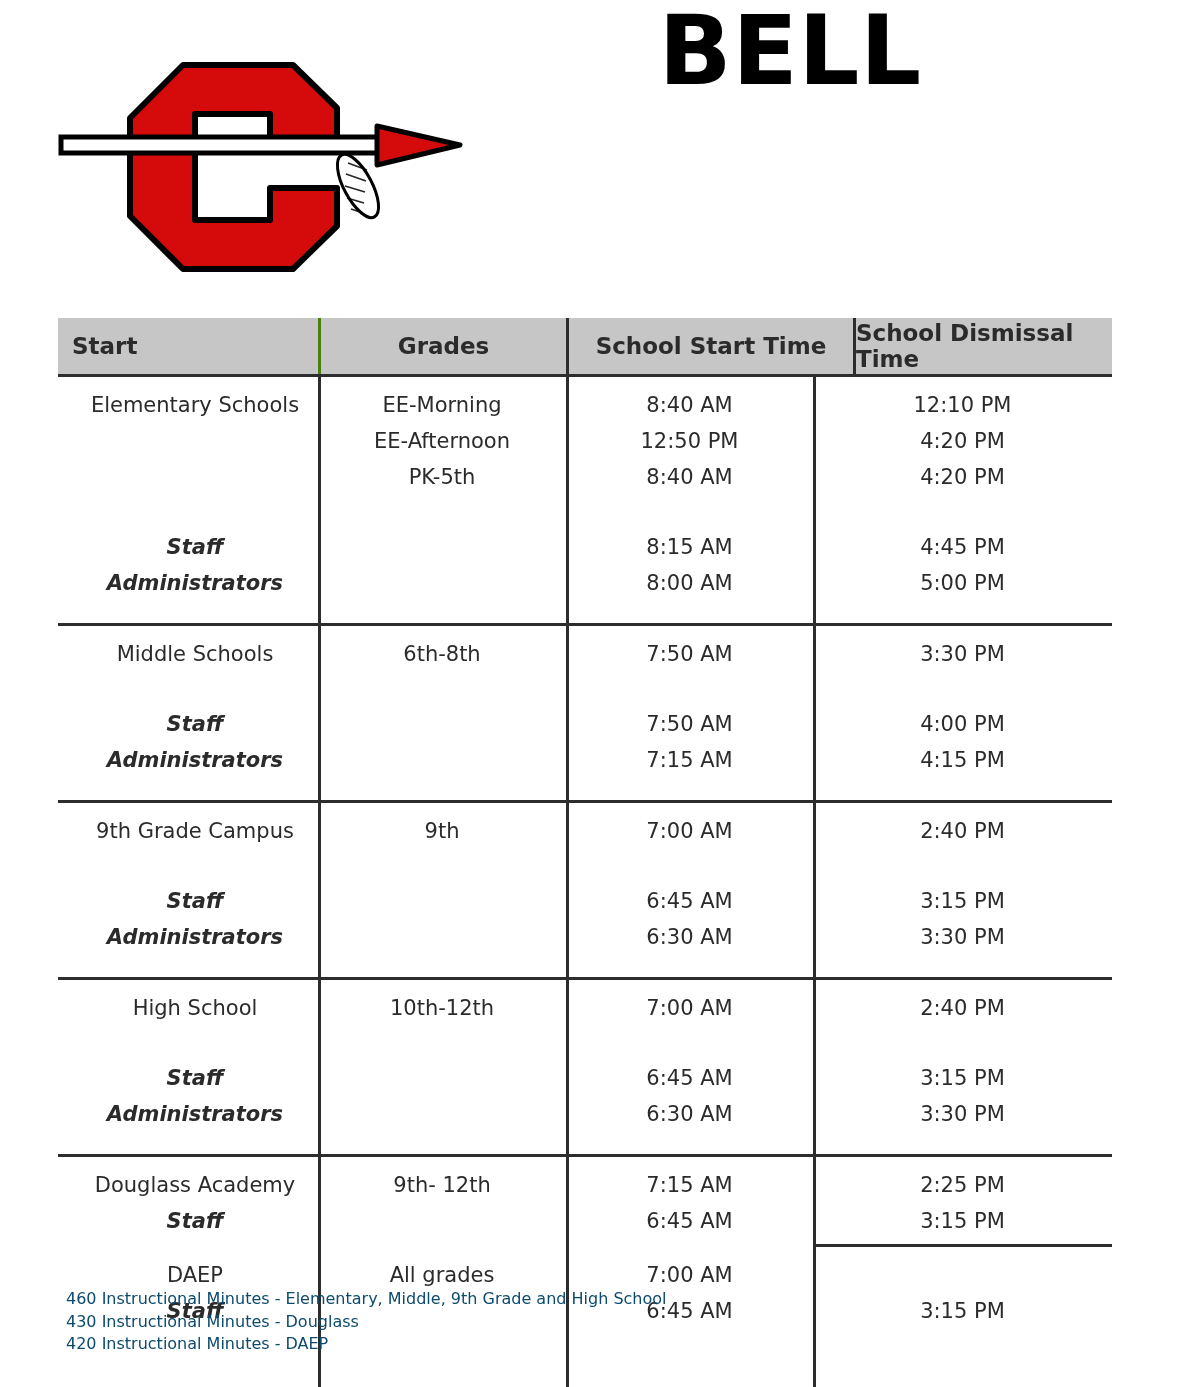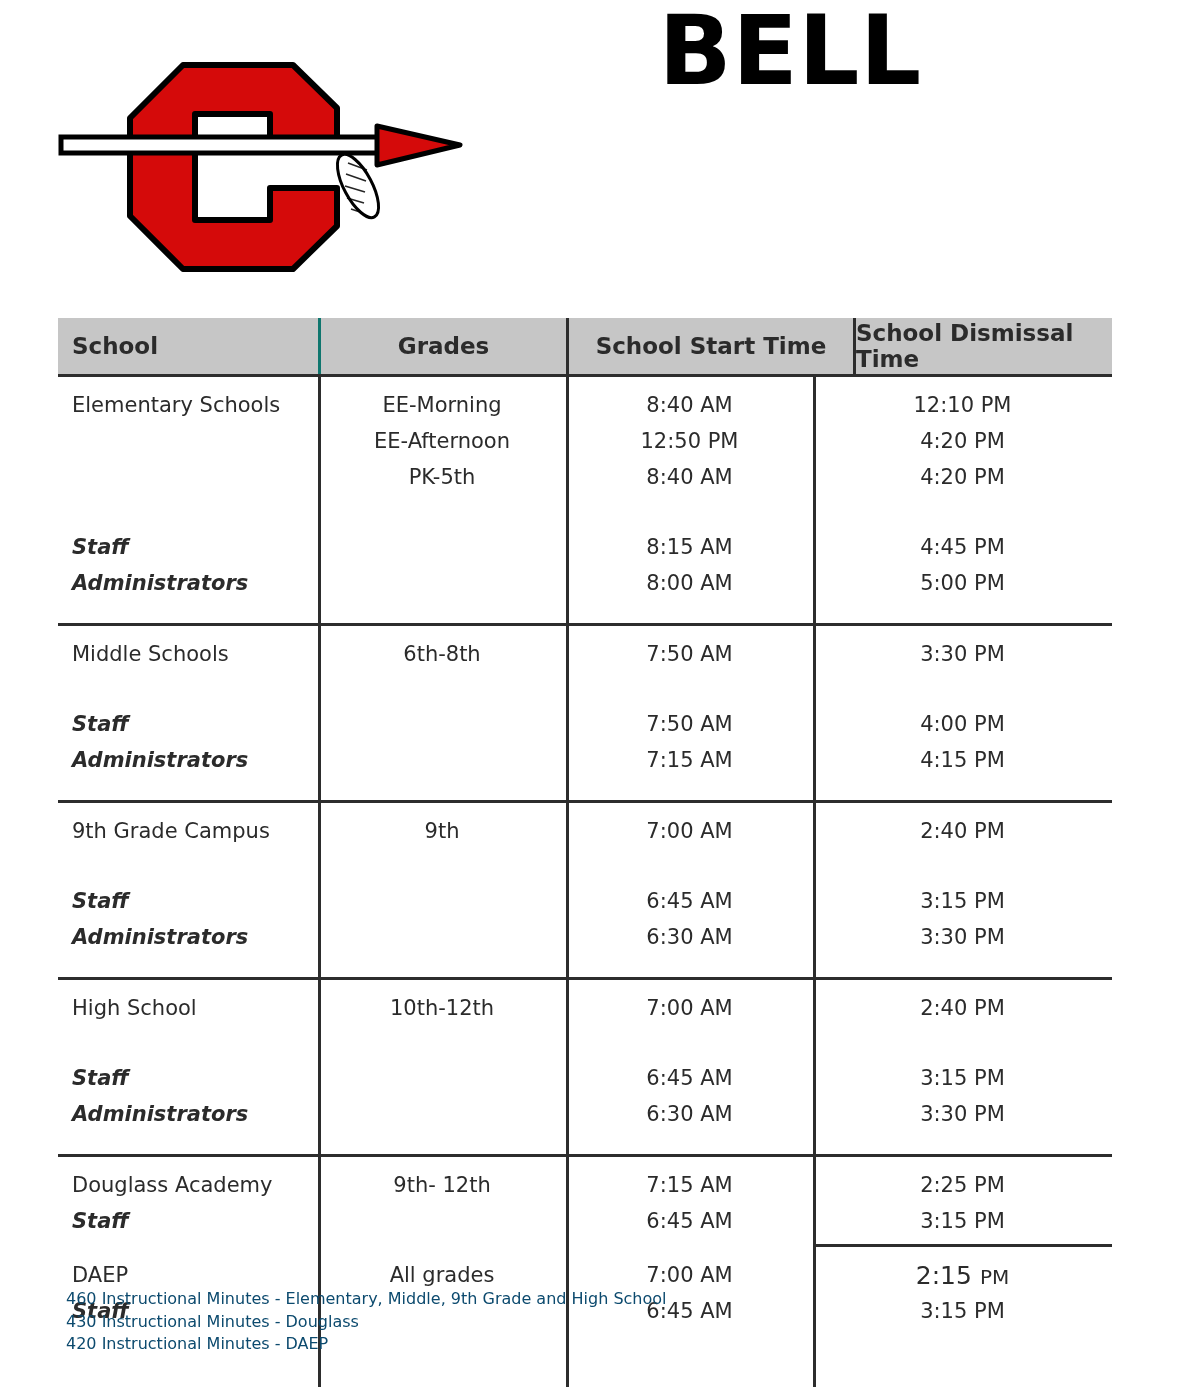--- a/index.html
+++ b/index.html
@@ -63,21 +63,21 @@
   }
   .thead-row .cell {
     display: flex;
     align-items: center;
     font-weight: bold;
     font-size: 23px;
     color: #2b2b2b;
     box-sizing: border-box;
   }
   .thead-row .cell.c-campus   { width: 260px; padding-left: 14px; justify-content: flex-start; }
-  .thead-row .cell.c-grades   { width: 248px; justify-content: center; border-left: 3px solid #0f766e; }
+  .thead-row .cell.c-grades   { width: 248px; justify-content: center; border-left: 3px solid #4d7c0f; }
   .thead-row .cell.c-start    { width: 287px; justify-content: center; border-left: 3px solid #2d2d2d; }
   .thead-row .cell.c-dismiss  { width: 250px; justify-content: center; border-left: 3px solid #2d2d2d; }
 
   .tbody {
     position: relative;
   }
 
   
   .vrule {
     position: absolute;
@@ -107,21 +107,21 @@
   .row {
     display: flex;
     align-items: center;
     height: 36px;
   }
   .row .cell {
     box-sizing: border-box;
     font-size: 21px;
     color: #2b2b2b;
   }
-  .row .cell.c-campus  { width: 260px; padding-left: 14px; text-align: left; }
+  .row .cell.c-campus  { width: 260px; padding-left: 14px; text-align: center; }
   .row .cell.c-grades  { width: 248px; text-align: center; }
   .row .cell.c-start   { width: 247px; text-align: center; }
   .row .cell.c-dismiss { width: 299px; text-align: center; }
 
   .row.staff .cell.c-campus {
     font-weight: bold;
     font-style: italic;
   }
 
   .big-time { font-size: 25px; }
@@ -167,21 +167,21 @@
 
   <div class="title-block">
     <div class="title-line title-line-1">BELL</div>
   </div>
 
 </div>
 
 <div class="sched-table">
 
   <div class="thead-row">
-    <div class="cell c-campus">School</div>
+    <div class="cell c-campus">Start</div>
     <div class="cell c-grades">Grades</div>
     <div class="cell c-start">School Start Time</div>
     <div class="cell c-dismiss">School Dismissal Time</div>
   </div>
 
   <div class="tbody" id="tbody">
     <div class="vrule v1" style="height: 1028px;"></div>
     <div class="vrule v2" style="height: 1028px;"></div>
     <div class="vrule v3" style="height: 1028px;"></div>
   <div class="section has-rule-full">
@@ -304,21 +304,20 @@
         </div>
         <div style="height: 8px;"></div>
         <div class="partial-rule"></div>
       </div>
       <div class="section">
         <div style="height: 10px;"></div>
         <div class="row">
           <div class="cell c-campus">DAEP</div>
           <div class="cell c-grades">All grades</div>
           <div class="cell c-start">7:00 AM</div>
-          <div class="cell c-dismiss"><span class="big-time">2:15 <span class="ampm">PM</span></span></div>
         </div>
         <div class="row staff">
           <div class="cell c-campus">Staff</div>
           <div class="cell c-grades"></div>
           <div class="cell c-start">6:45 AM</div>
           <div class="cell c-dismiss">3:15 PM</div>
         </div>
         <div style="height: 76px;"></div>
       </div>
     </div>

